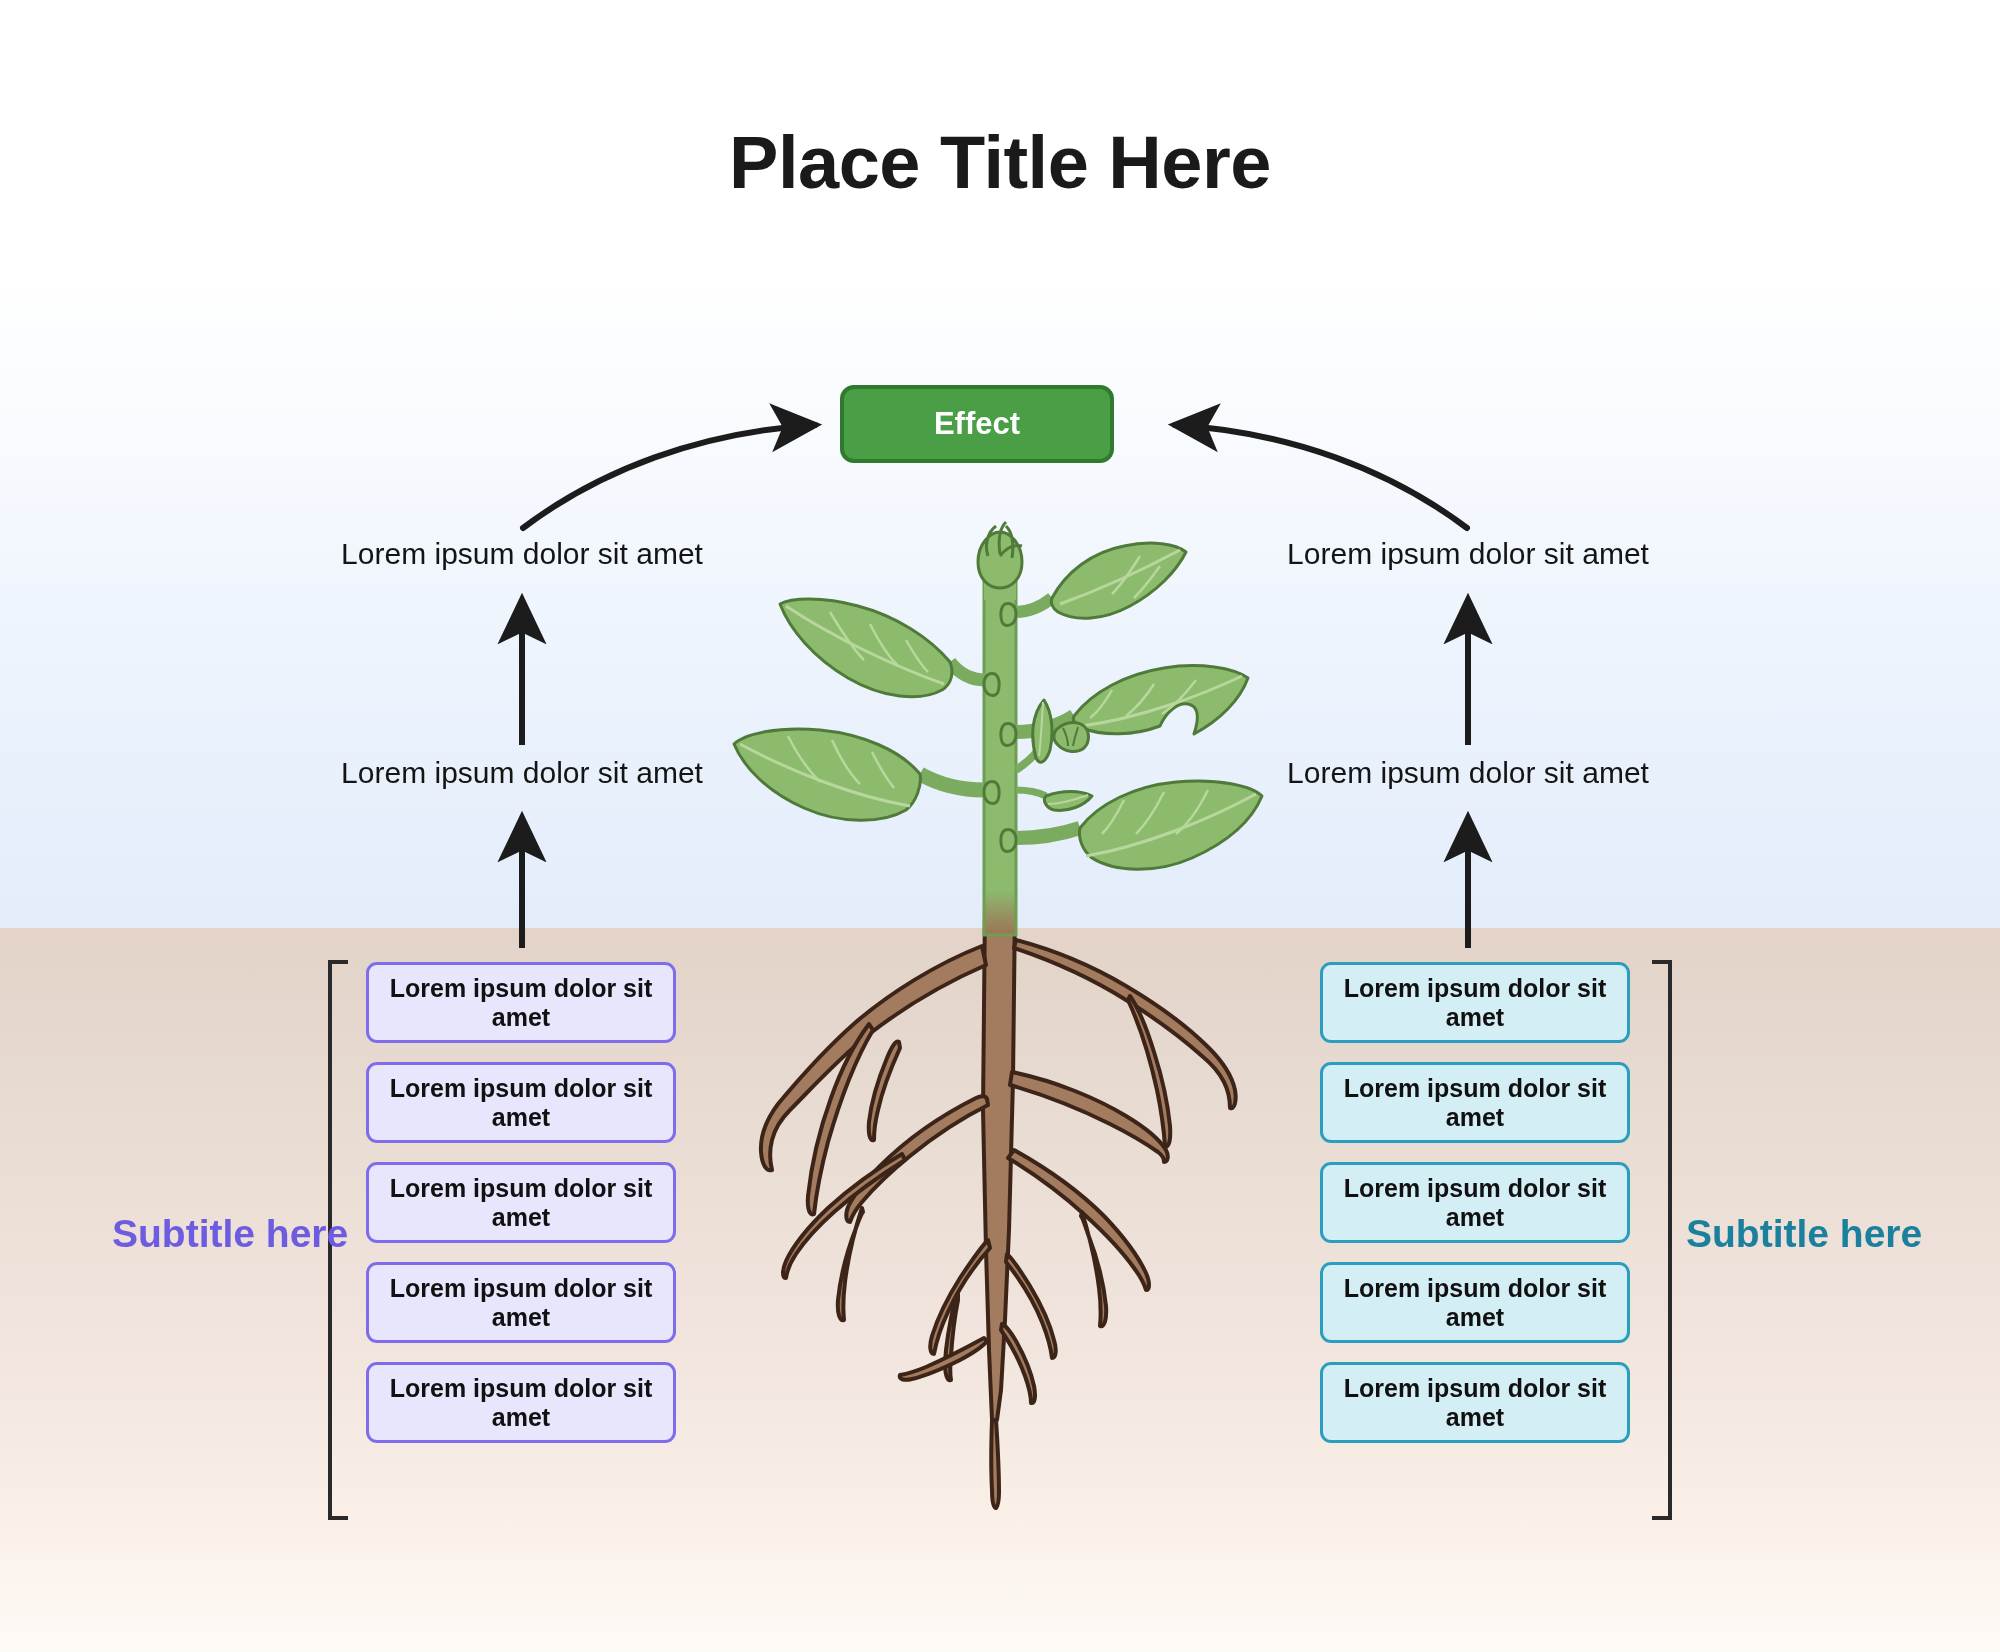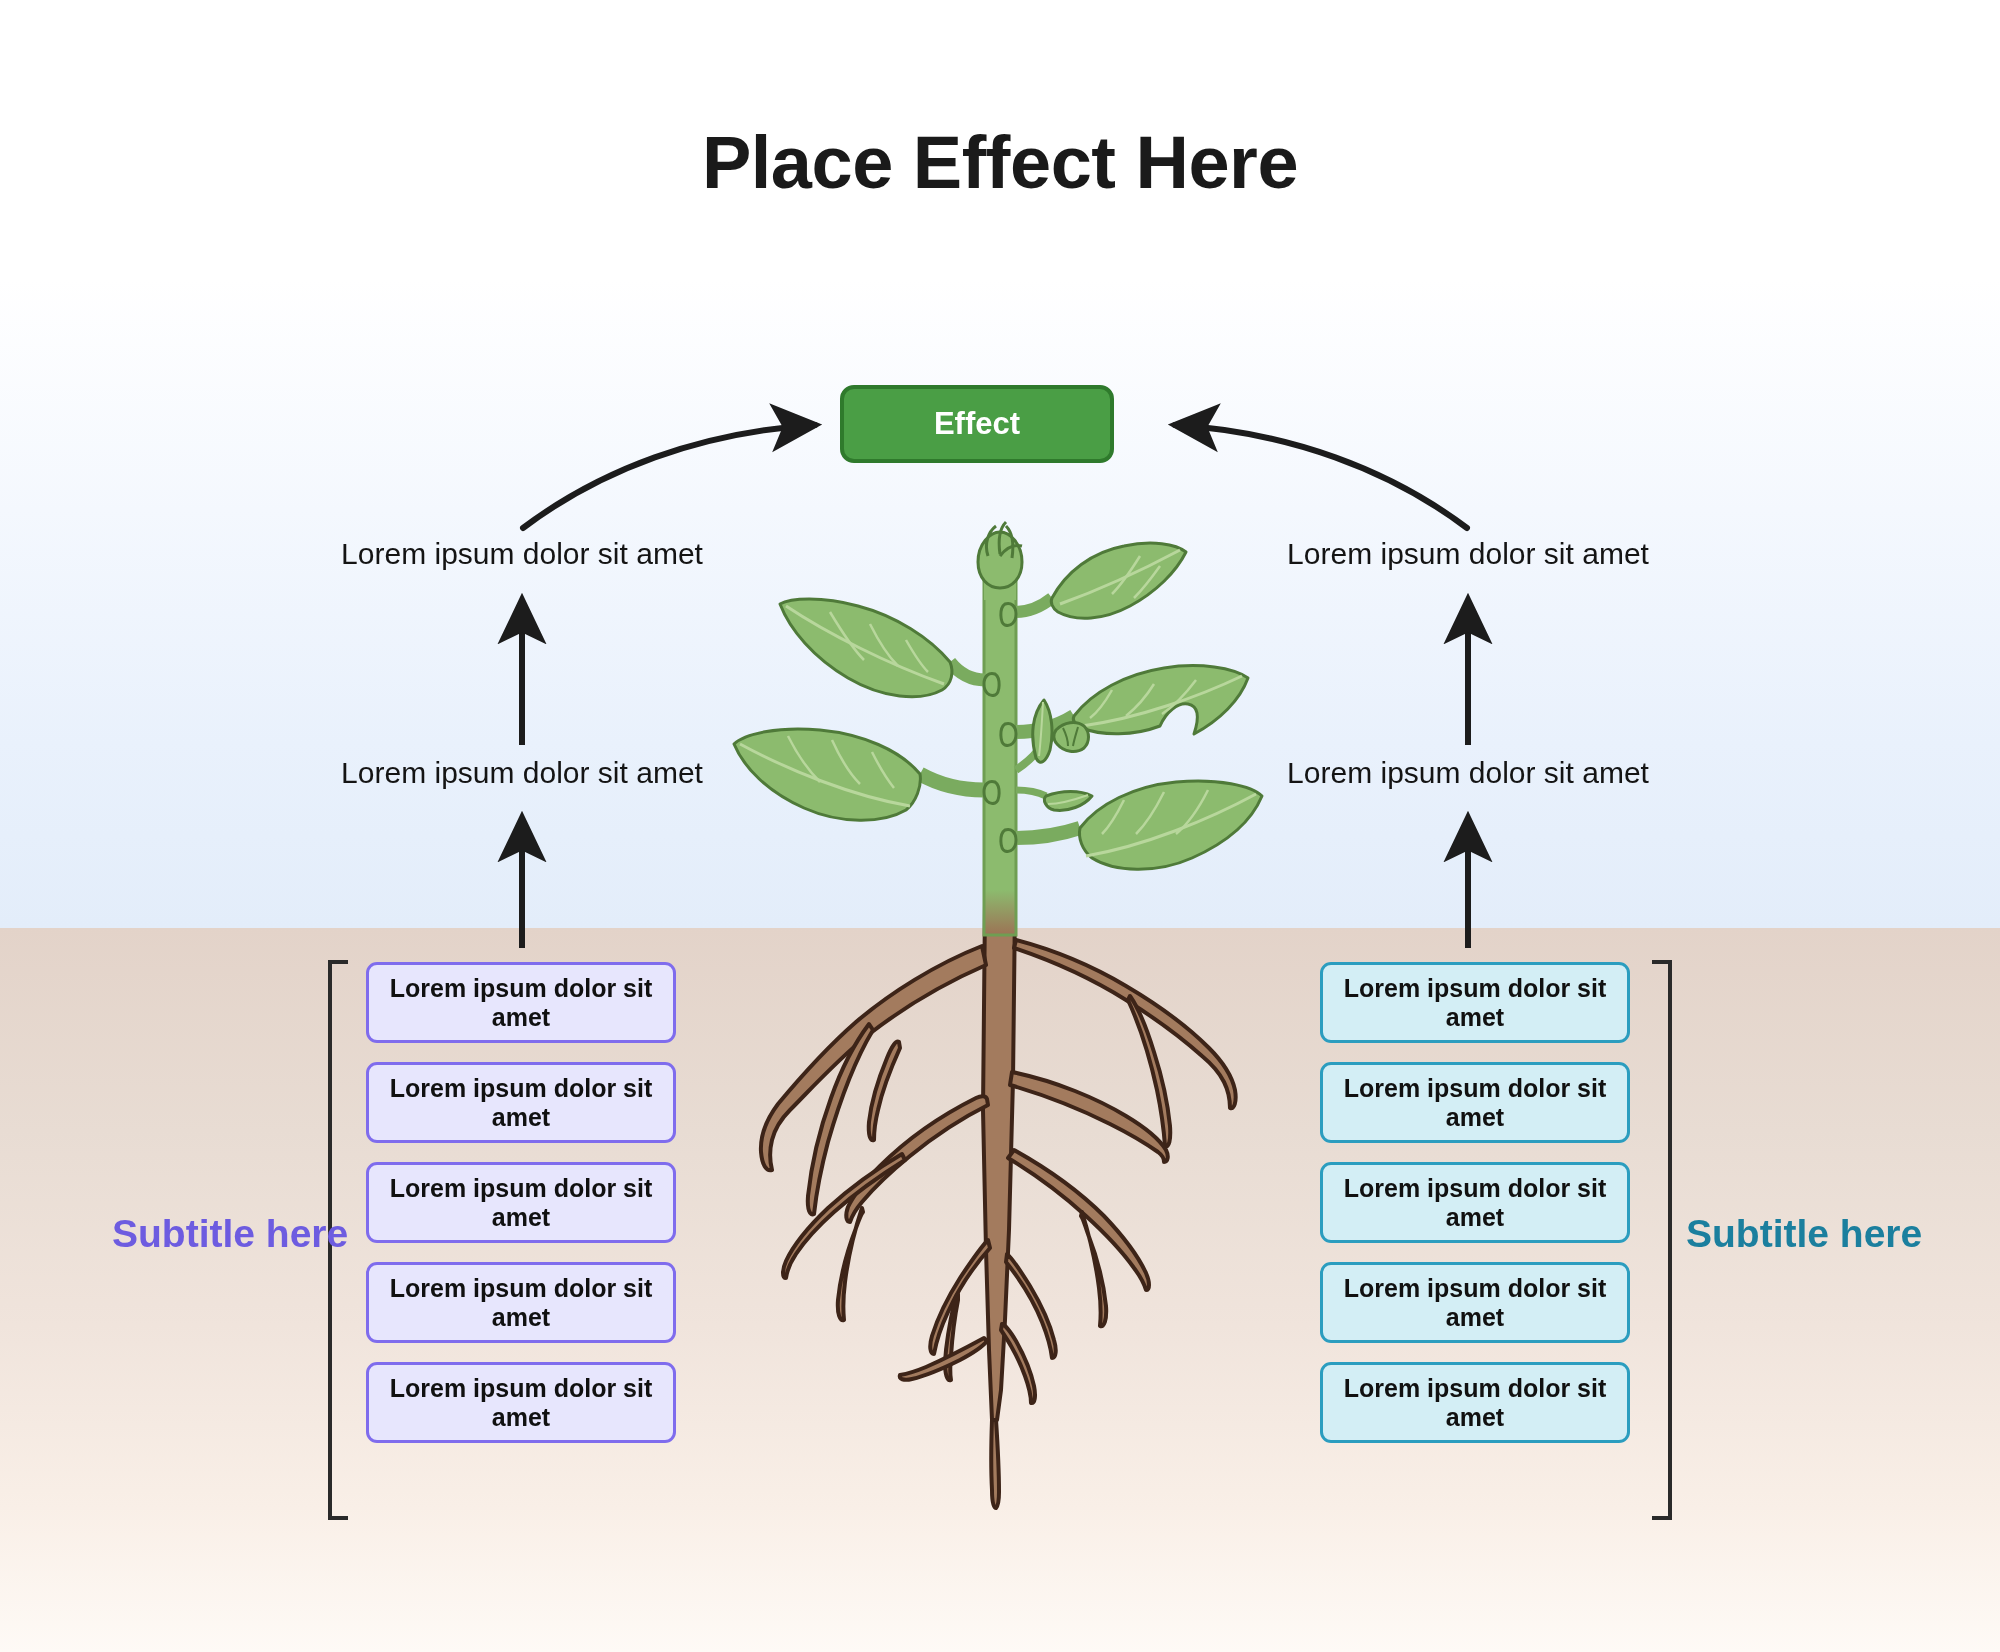--- a/index.html
+++ b/index.html
@@ -145,21 +145,21 @@
   }
 </style>
 </head>
 <body>
 
 <div id="stage">
 
   <div class="sky"></div>
   <div class="soil"></div>
 
-  <div class="title">Place Effect Here</div>
+  <div class="title">Place Title Here</div>
 
   <div class="effect-box">
     <span>Effect</span>
   </div>
 
   <svg id="overlay" viewBox="0 0 2000 1652">
     <defs>
       <marker id="ah" markerWidth="9" markerHeight="9" refX="7.4" refY="4.5" orient="auto">
         <path d="M0,0.4 L8.6,4.5 L0,8.6 L2.0,4.5 Z" fill="#1c1c1c"></path>
       </marker>

